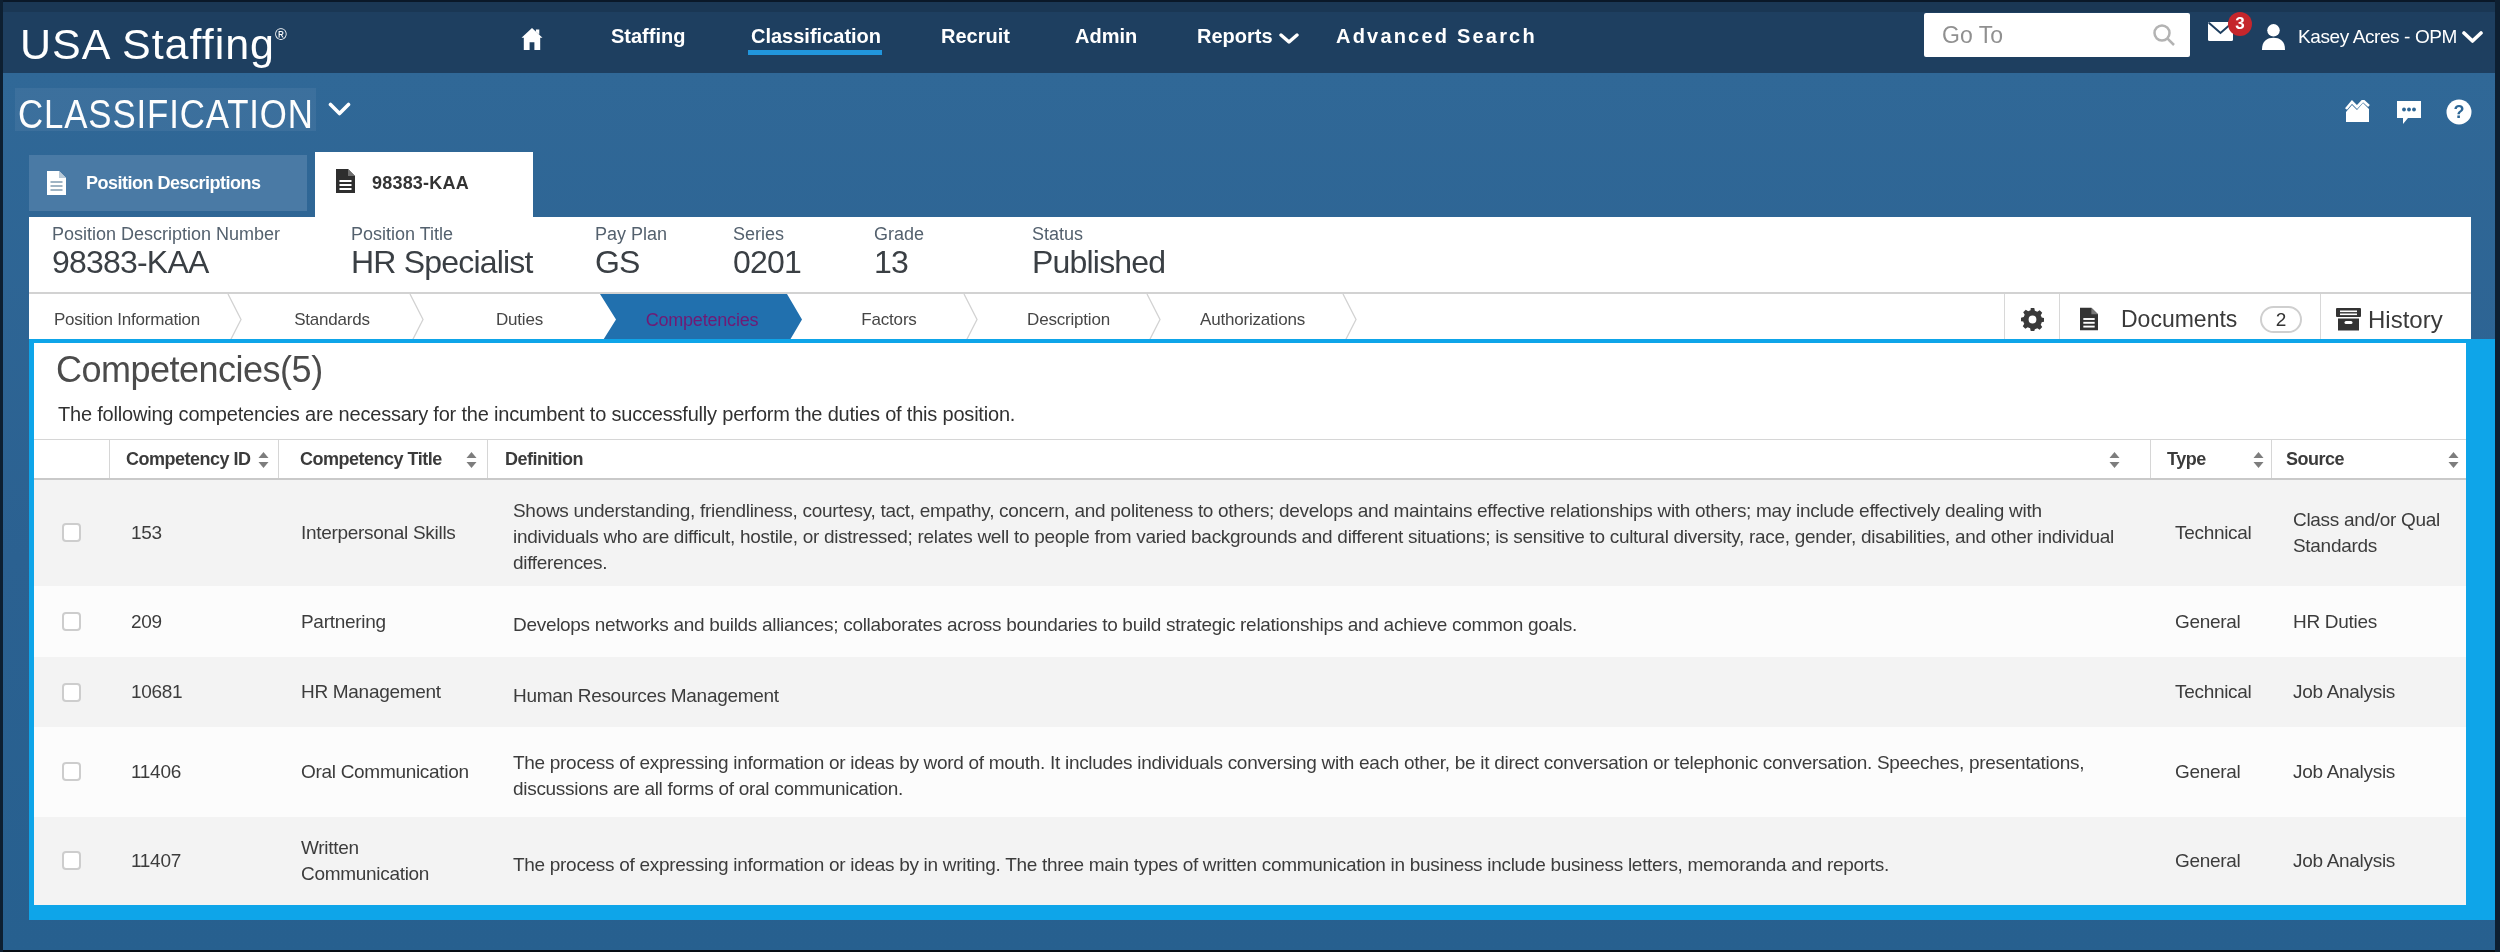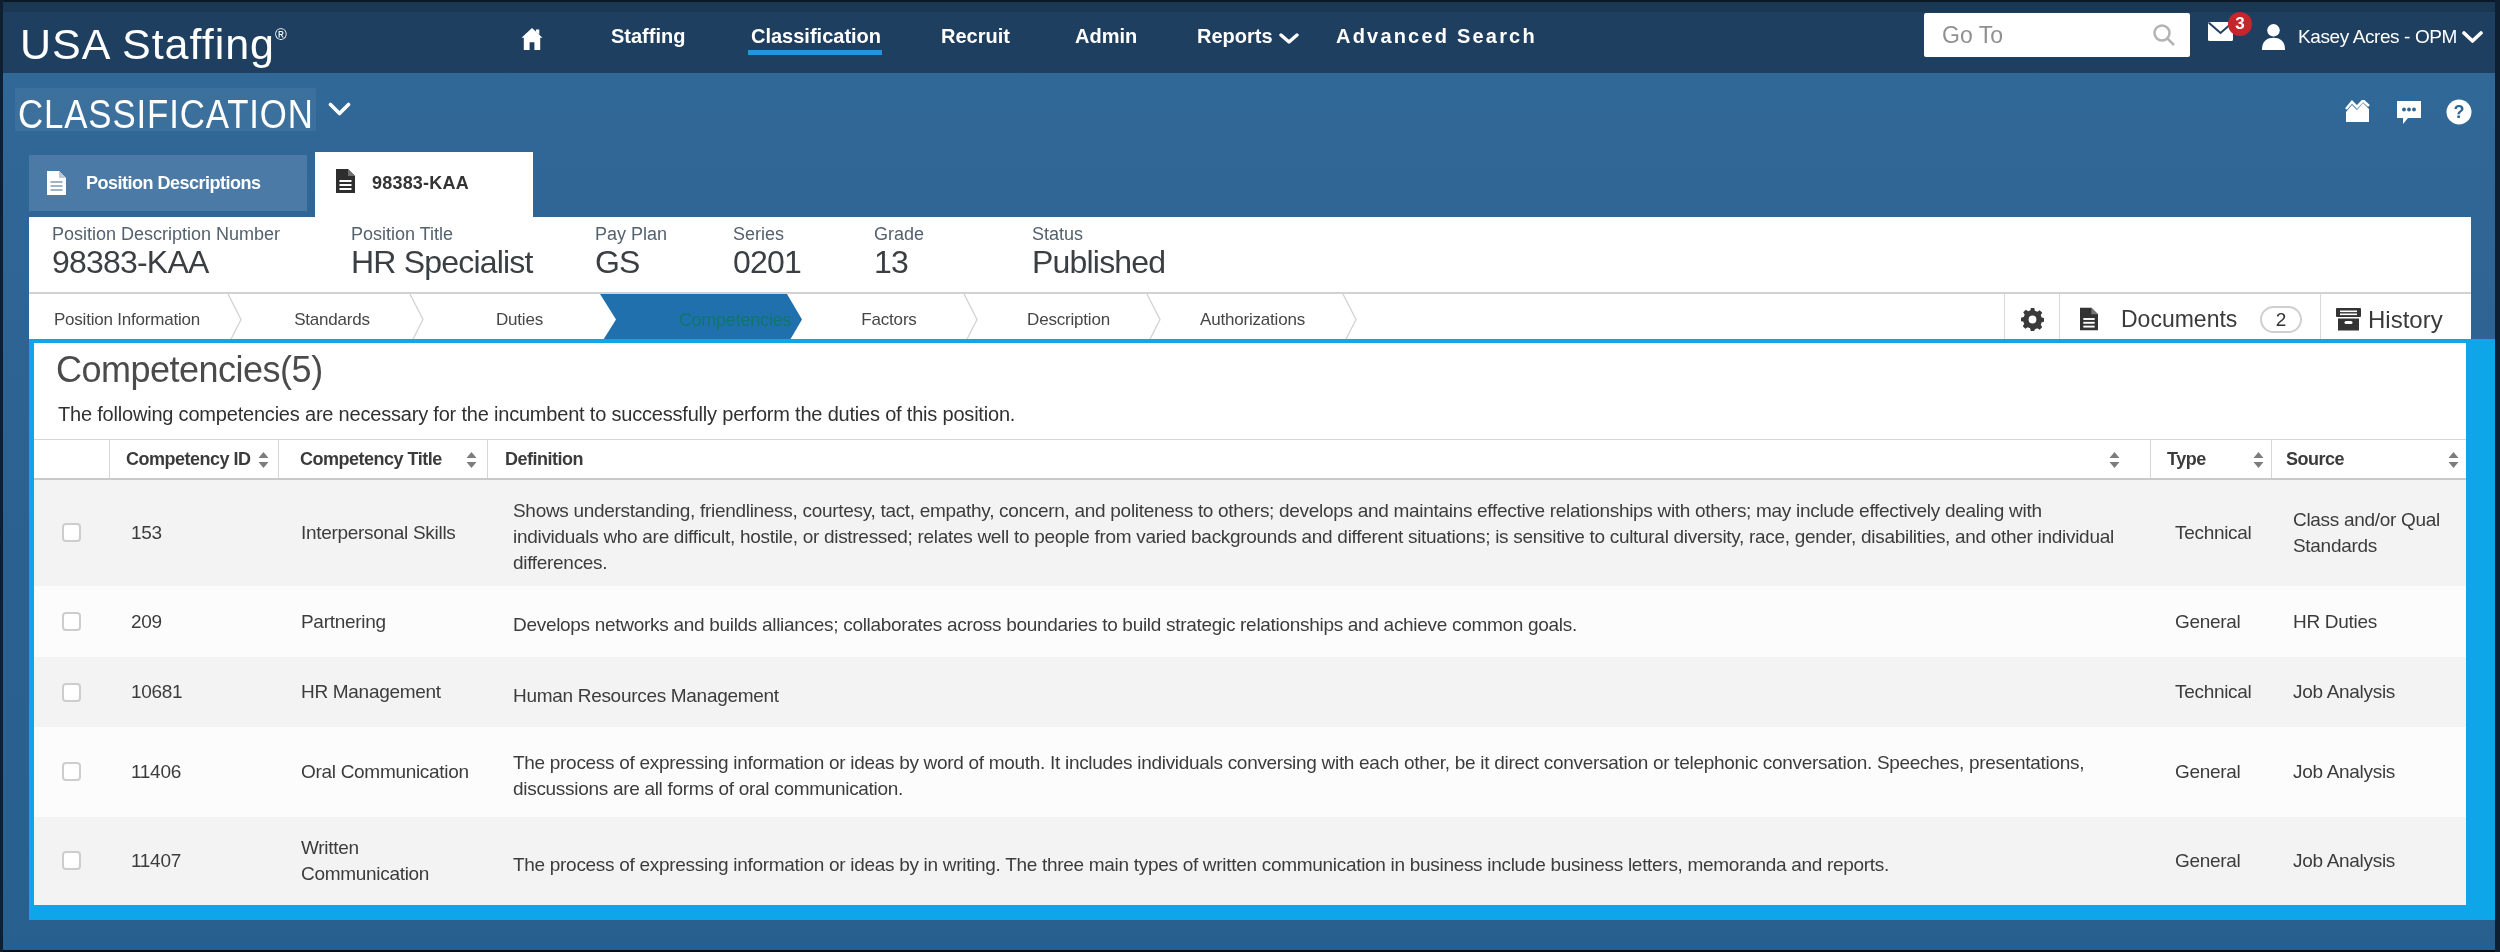--- a/index.html
+++ b/index.html
@@ -158,21 +158,21 @@
       <path d="M1 0 L14 25.5 L1 51" stroke="#d2d2d2" stroke-width="1.3" fill="none"></path>
     </svg>
 <div class="citem" style="left:212px;width:182px">Standards</div>
 <svg class="csep" style="left:380px" width="16" height="51">
       <path d="M1 0 L14 25.5 L1 51" stroke="#d2d2d2" stroke-width="1.3" fill="none"></path>
     </svg>
 <div class="citem" style="left:394px;width:193px">Duties</div>
 <svg id="bluearrow" width="203" height="51" viewBox="0 0 203 51">
       <polygon points="0,0 187,0 202,25.5 187,51 0,51 16,25.5" fill="#2170ae"></polygon>
     </svg>
-<div class="citem" style="left:606px;width:200px;color:#0f766e;font-size:18px">Competencies</div>
+<div class="citem" style="left:573px;width:200px;color:#701a75;font-size:18px">Competencies</div>
 <div class="citem" style="left:772px;width:176px">Factors</div>
 <svg class="csep" style="left:934px" width="16" height="51">
       <path d="M1 0 L14 25.5 L1 51" stroke="#d2d2d2" stroke-width="1.3" fill="none"></path>
     </svg>
 <div class="citem" style="left:948px;width:183px">Description</div>
 <svg class="csep" style="left:1117px" width="16" height="51">
       <path d="M1 0 L14 25.5 L1 51" stroke="#d2d2d2" stroke-width="1.3" fill="none"></path>
     </svg>
 <div class="citem" style="left:1131px;width:185px">Authorizations</div>
 <svg class="csep" style="left:1313px" width="16" height="51">

